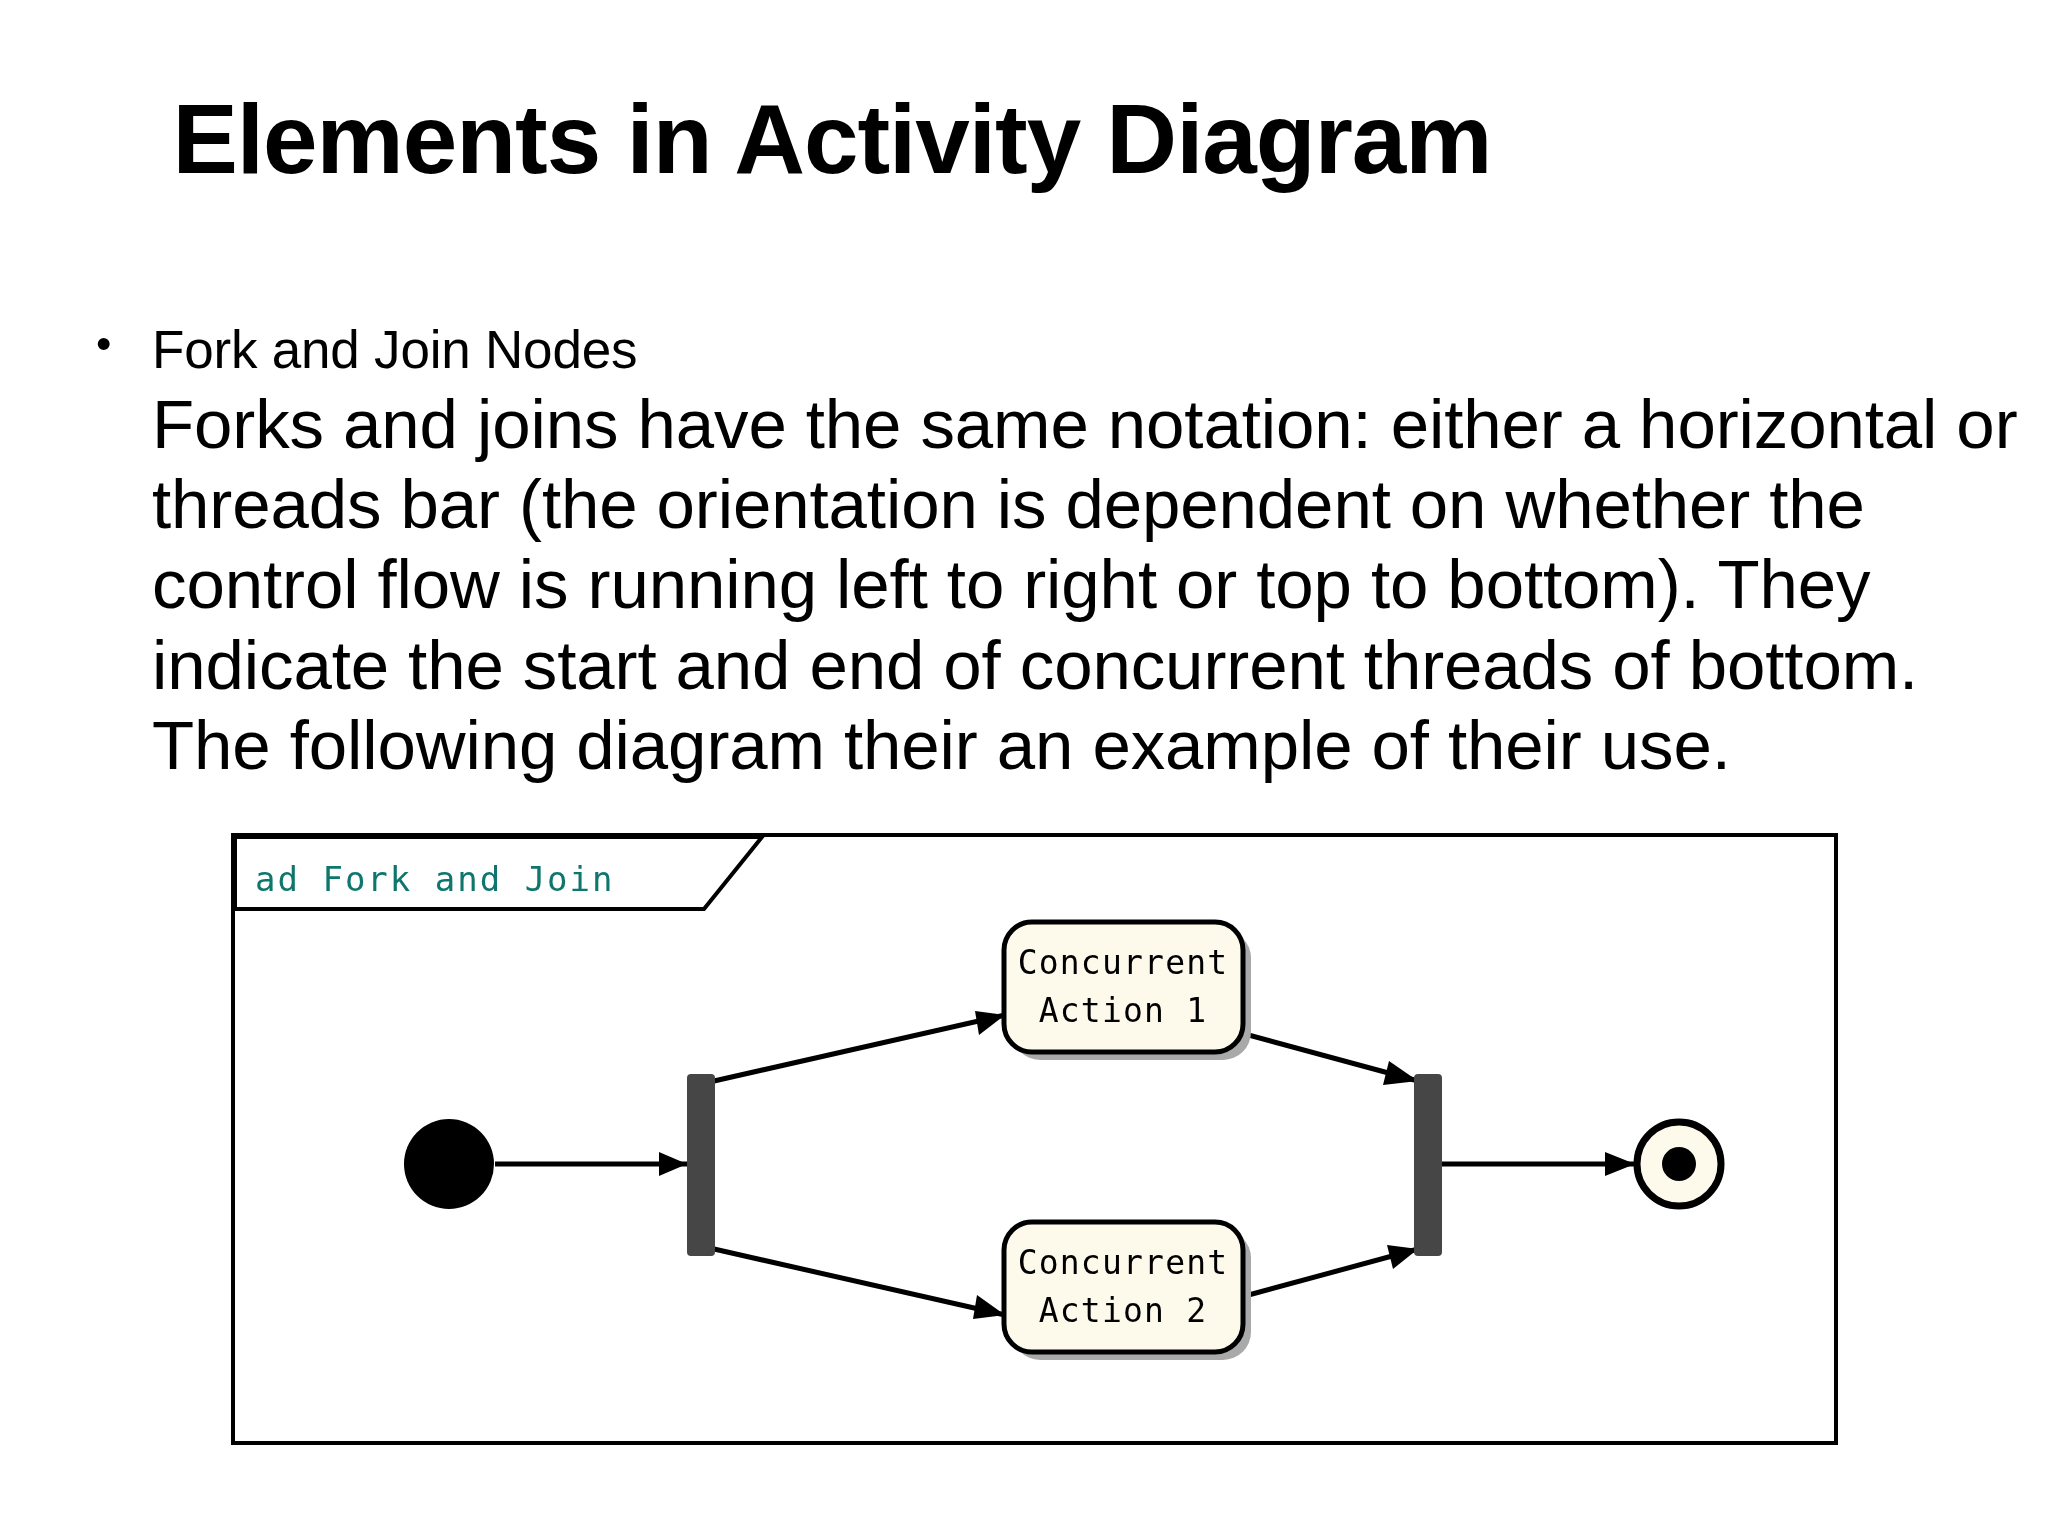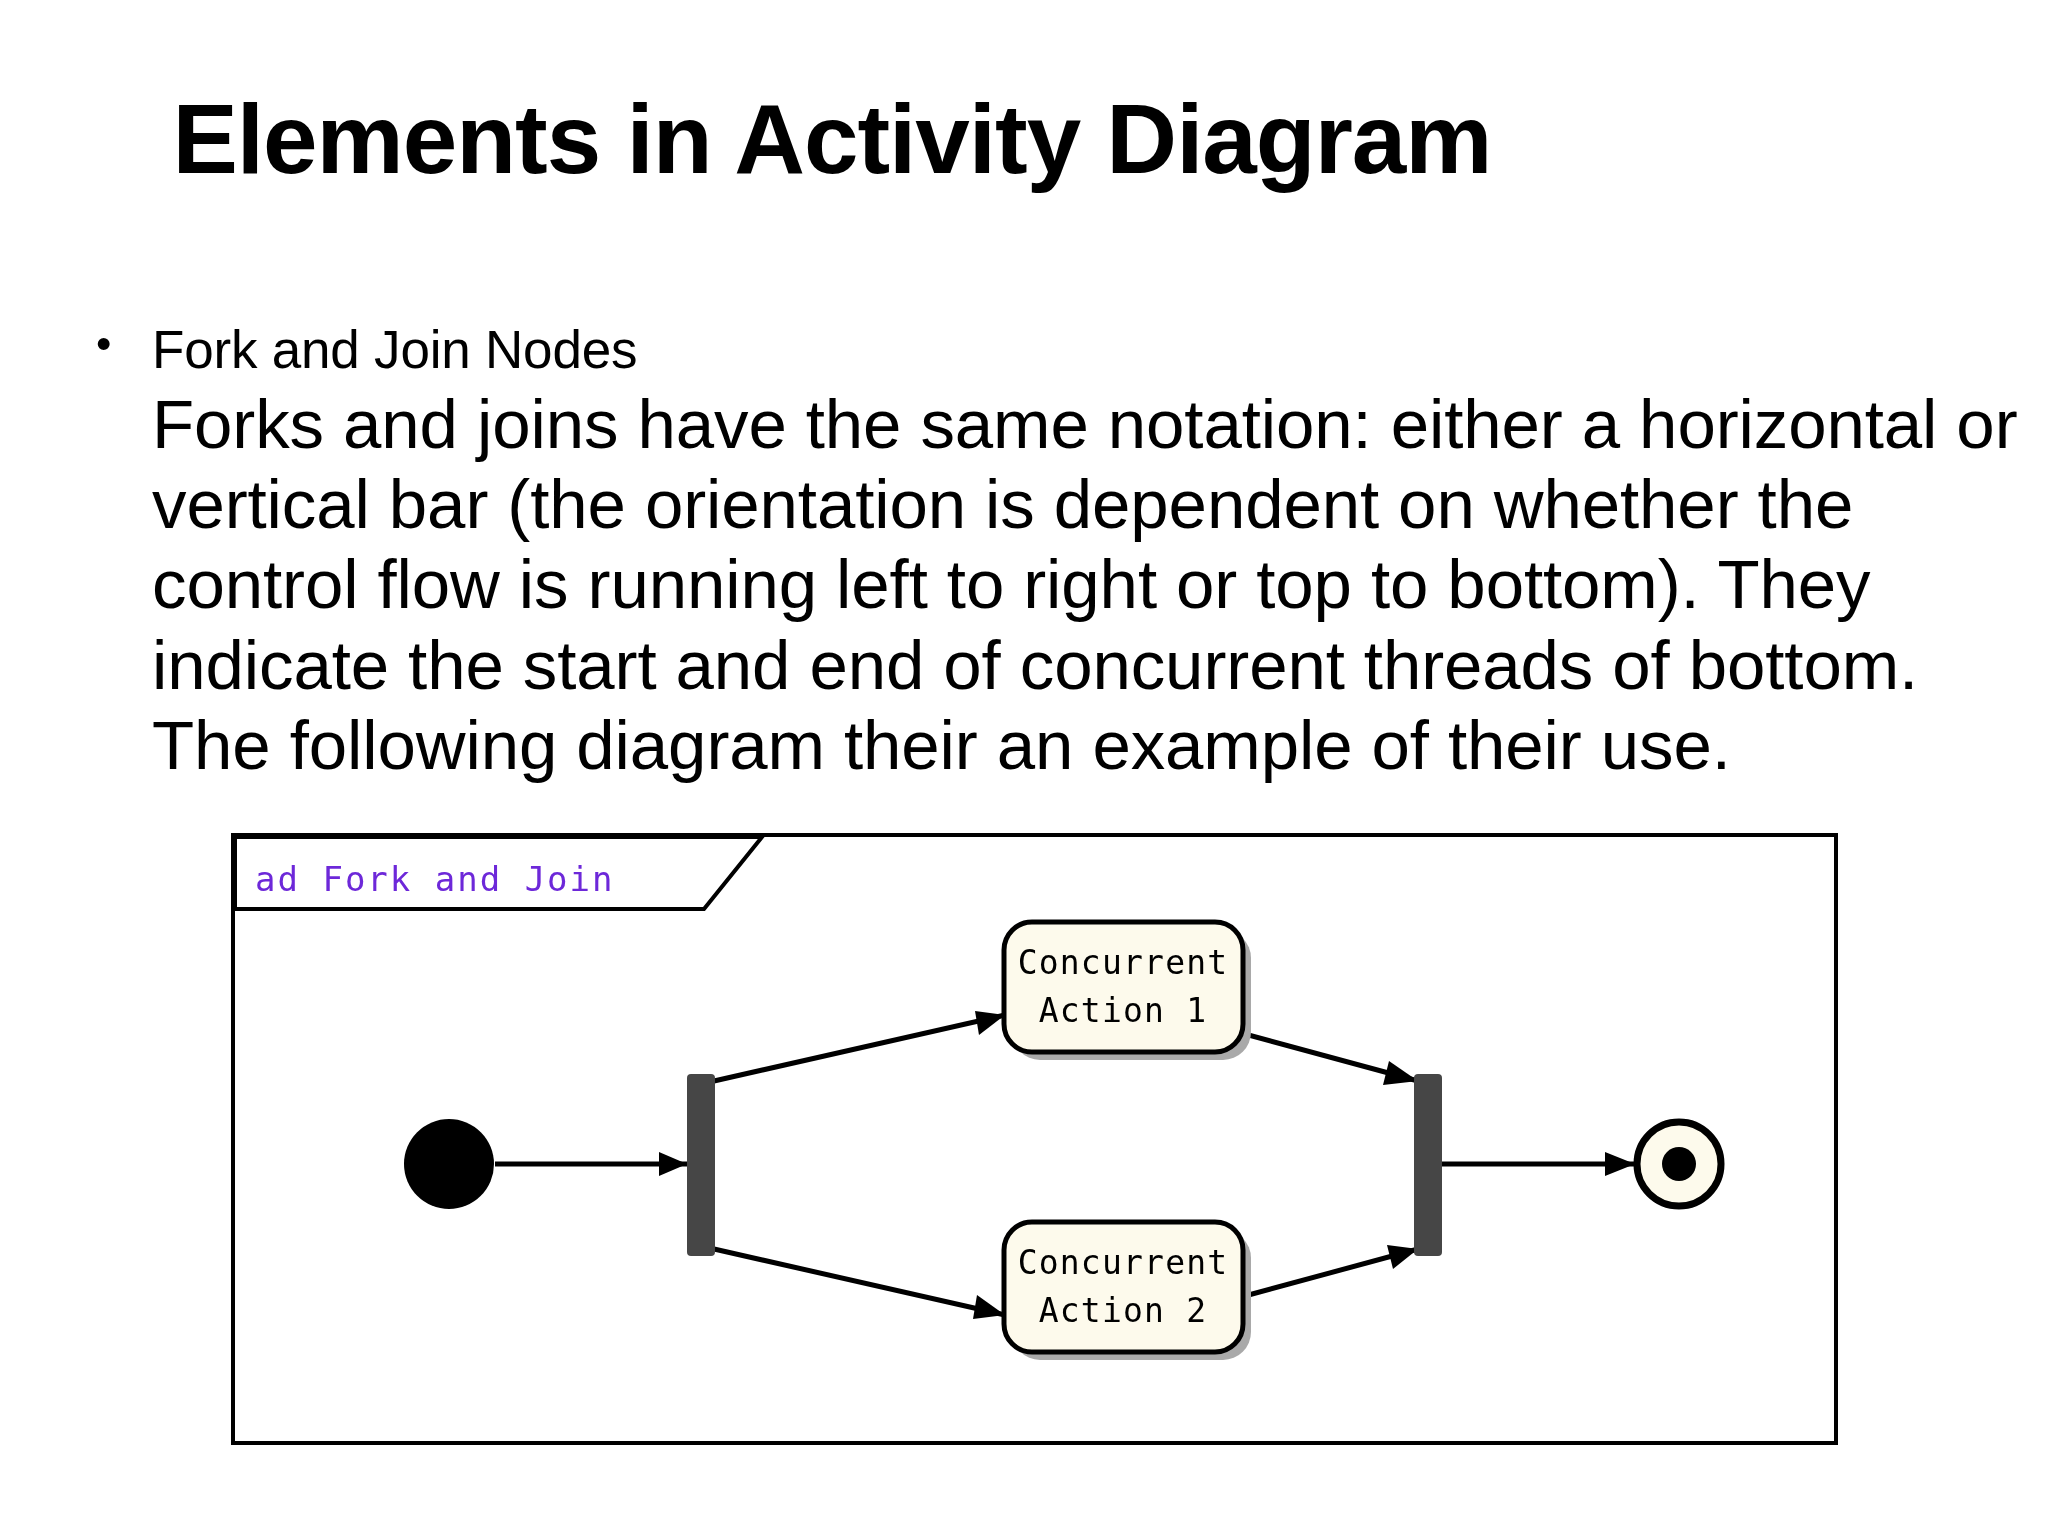--- a/index.html
+++ b/index.html
@@ -82,21 +82,21 @@
     box-sizing: border-box;
     background: #ffffff;
   }
   #diagram-tab-label {
     position: absolute;
     left: 20px;
     top: 22px;
     font-family: "DejaVu Sans Mono", "Liberation Mono", monospace;
     font-size: 34px;
     letter-spacing: 2px;
-    color: #6d28d9;
+    color: #0f766e;
     white-space: nowrap;
     z-index: 4;
   }
   #diagram-svg {
     position: absolute;
     left: 0;
     top: 0;
   }
 
   .node-label {
@@ -113,21 +113,21 @@
 
 <div id="slide-title">Elements in Activity Diagram</div>
 
 <div id="bullet-block">
   <div class="bullet-row">
     <div class="bullet-marker">•</div>
     <div class="bullet-body">
       <div class="bullet-heading">Fork and Join Nodes</div>
       <div class="bullet-paragraph">
         <span class="para-line">Forks and joins have the same notation: either a horizontal or</span>
-        <span class="para-line">vertical bar (the orientation is dependent on whether the</span>
+        <span class="para-line">threads bar (the orientation is dependent on whether the</span>
         <span class="para-line">control flow is running left to right or top to bottom). They</span>
         <span class="para-line">indicate the start and end of concurrent threads of bottom.</span>
         <span class="para-line">The following diagram their an example of their use.</span>
       </div>
     </div>
   </div>
 </div>
 
 <div id="diagram-frame">
 

